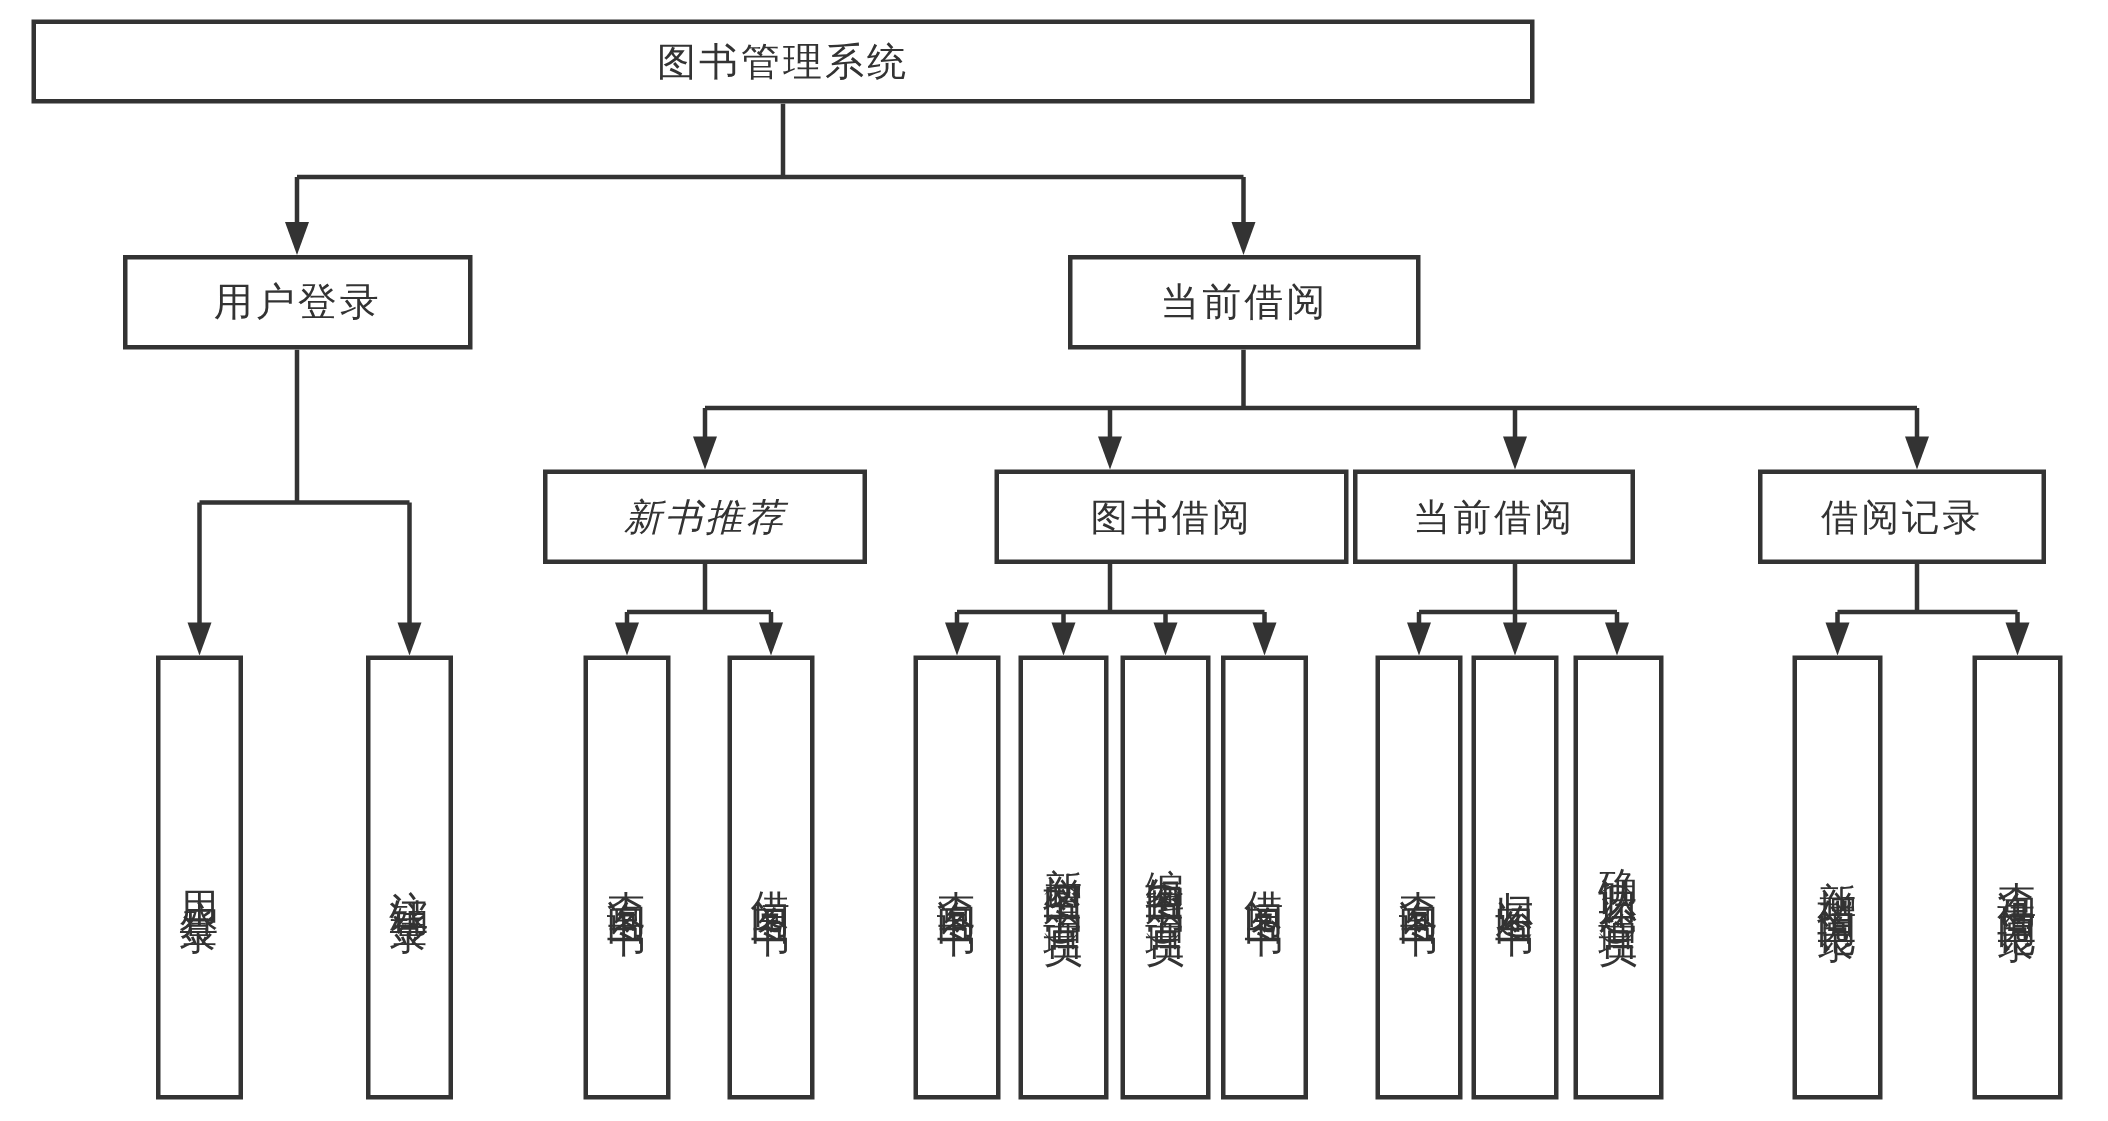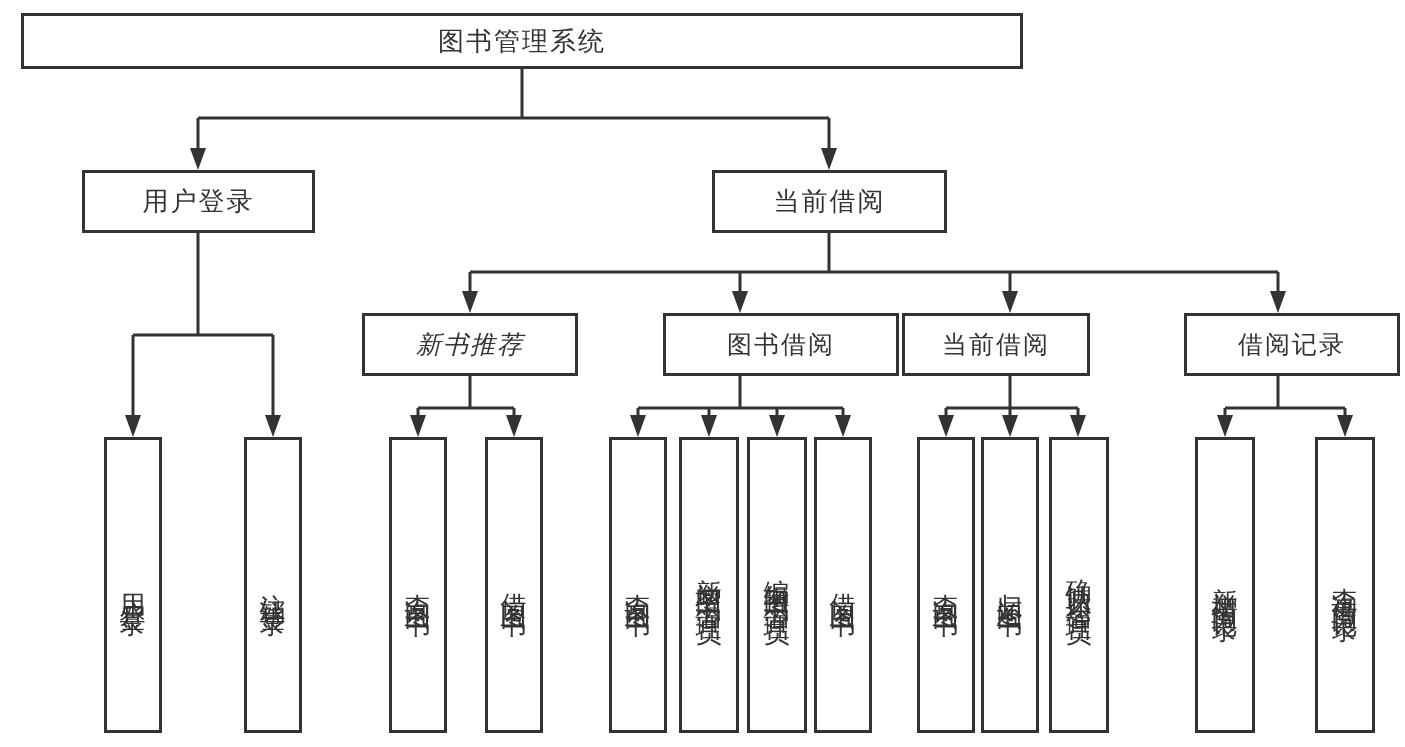--- a/index.html
+++ b/index.html
@@ -49,21 +49,21 @@
     white-space: nowrap;
   }
   .root-box  { left: 21px;  top: 13px;  width: 1002px; height: 56px; }
   .g-login   { left: 82px;  top: 170px; width: 233px;  height: 63px; }
   .g-books   { left: 712px; top: 170px; width: 235px;  height: 63px; }
   .section { top: 313px; height: 63px; }
   .section .h-label { font-size: 25px; }
   .s0 { left: 362px;  width: 216px; font-style: italic; }
   .s1 { left: 632px;  width: 236px; margin-left: 31px; }
   .s2 { left: 902px;  width: 188px; }
-  .s3 { left: 1172px; width: 216px; margin-left: 12px; }
+  .s3 { left: 1172px; width: 192px; }
   .leaf { top: 437px; height: 296px; width: 58px; }
   .v-label {
     writing-mode: vertical-rl;
     text-orientation: mixed;
     font-size: 26px;
     line-height: 1;
     letter-spacing: 6px;
     color: var(--ink);
   }
   .l1  { left: 104px; }

